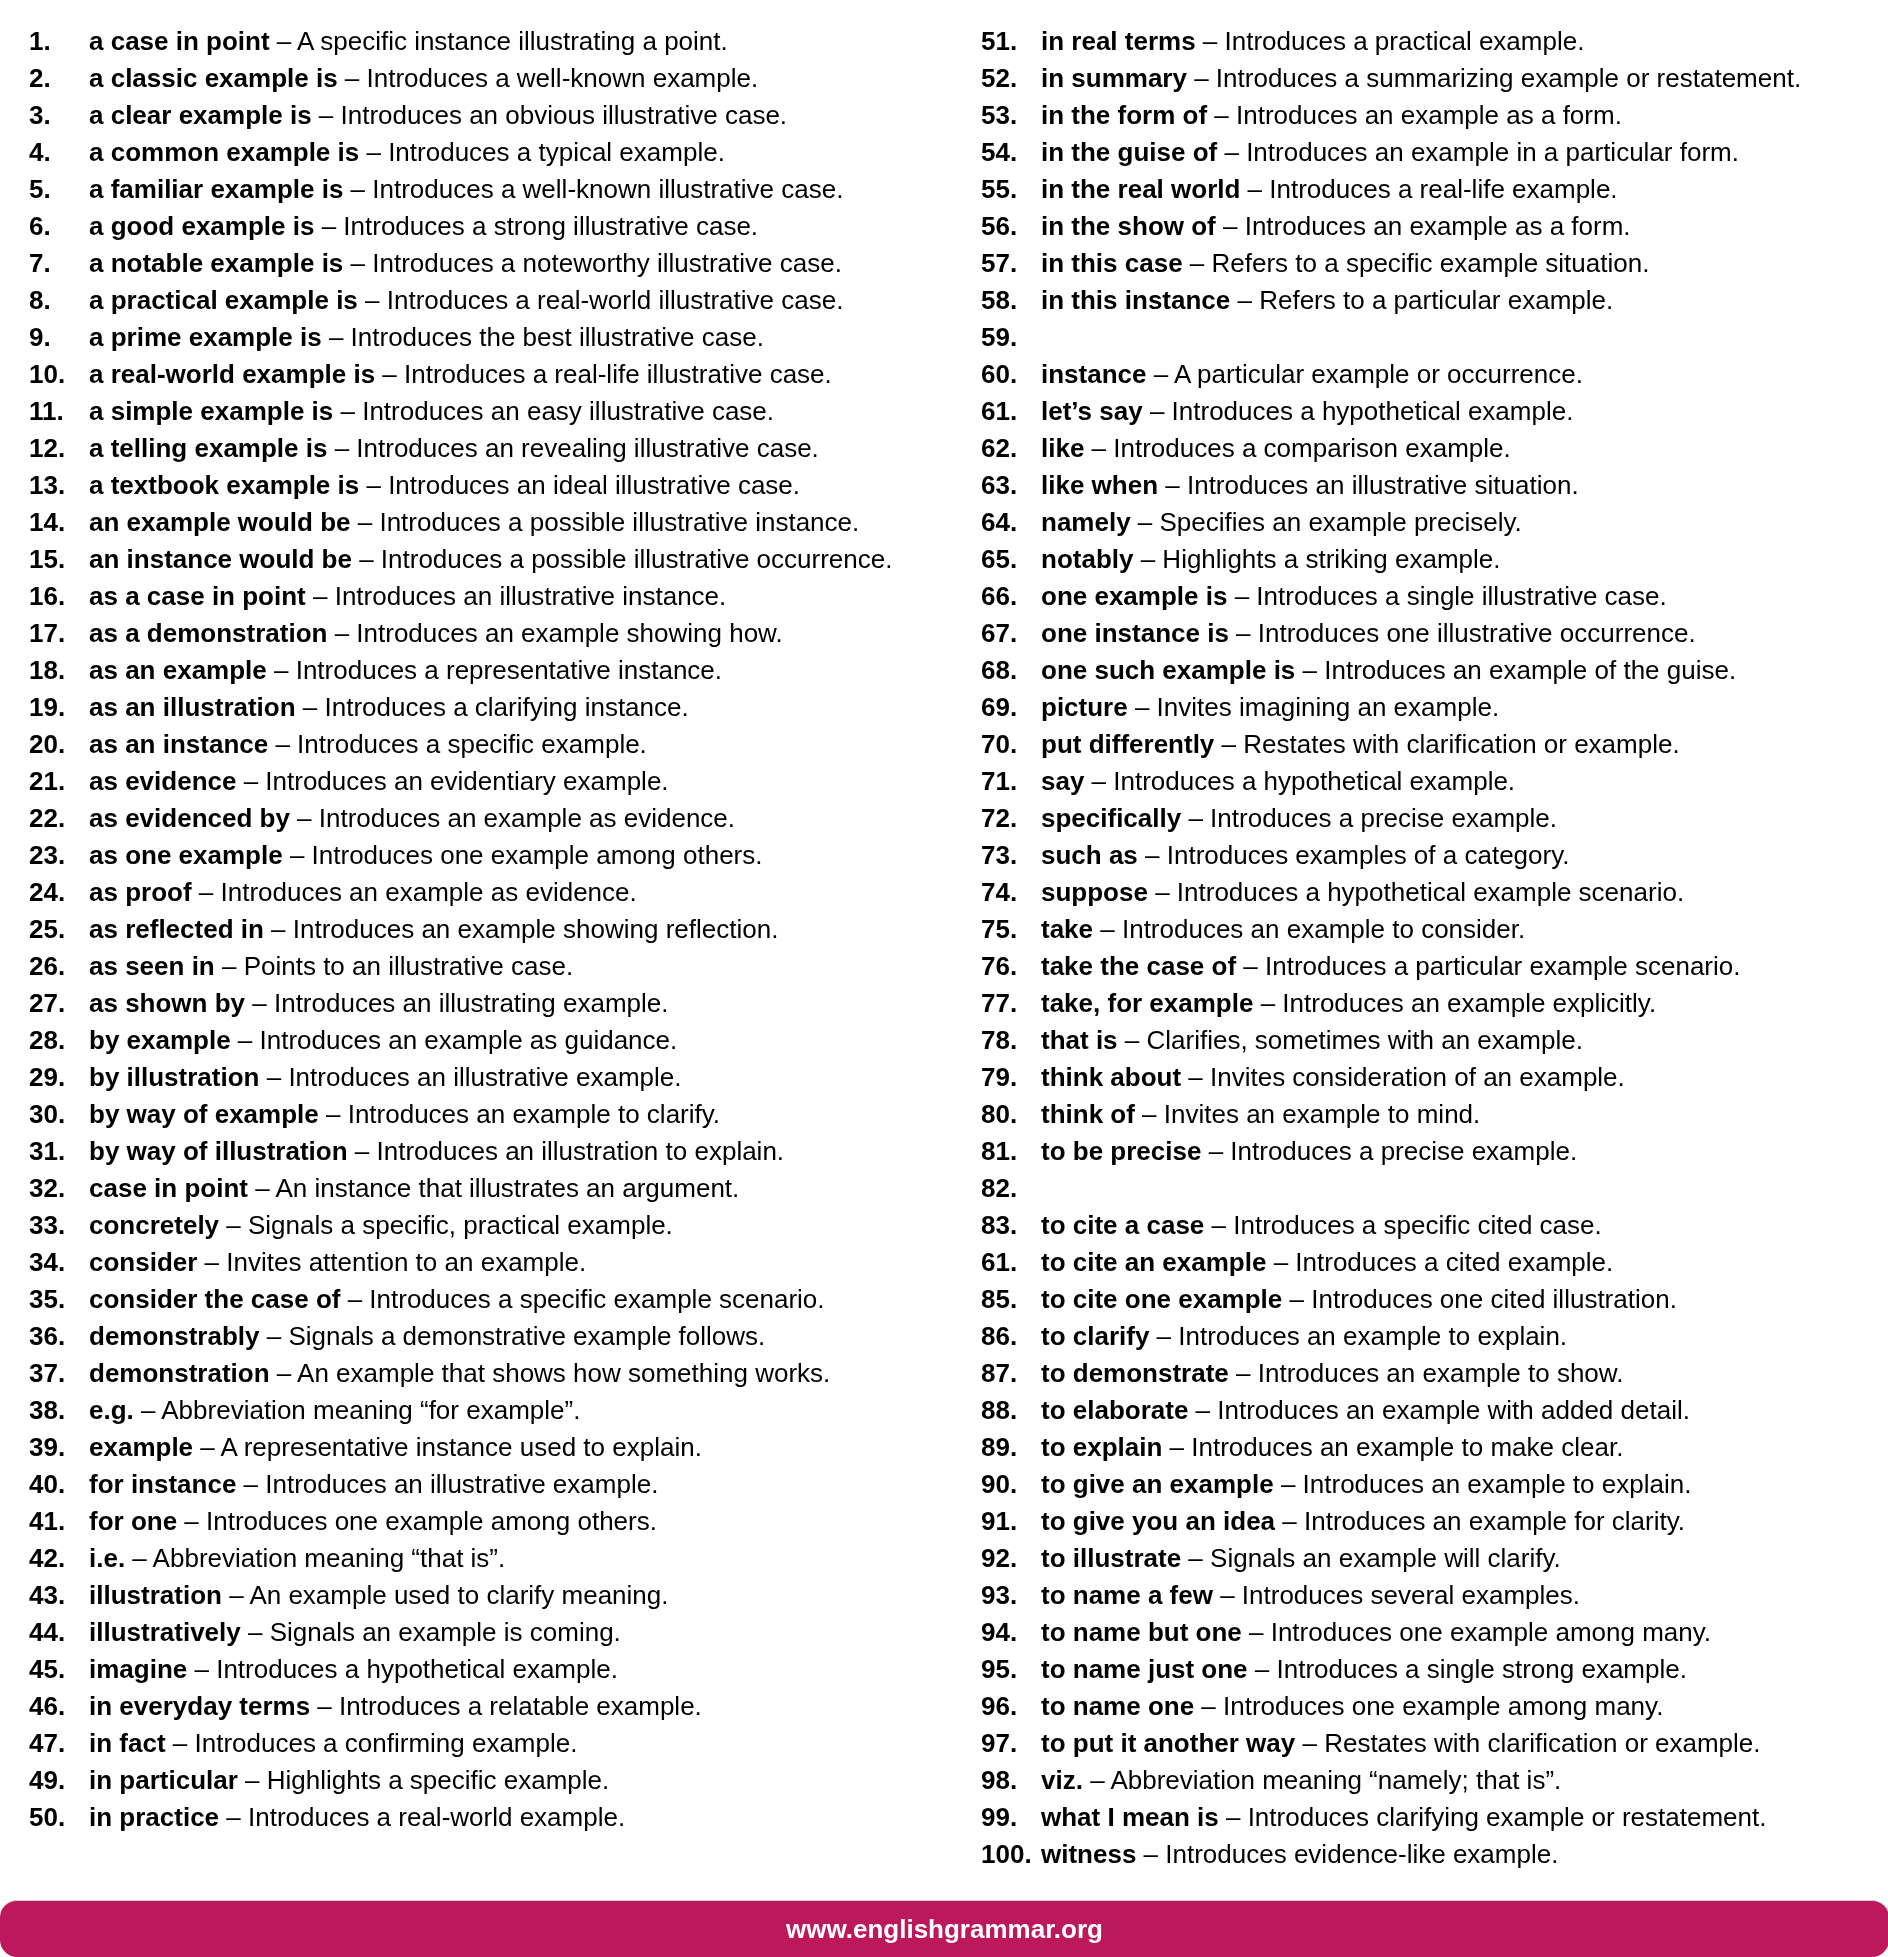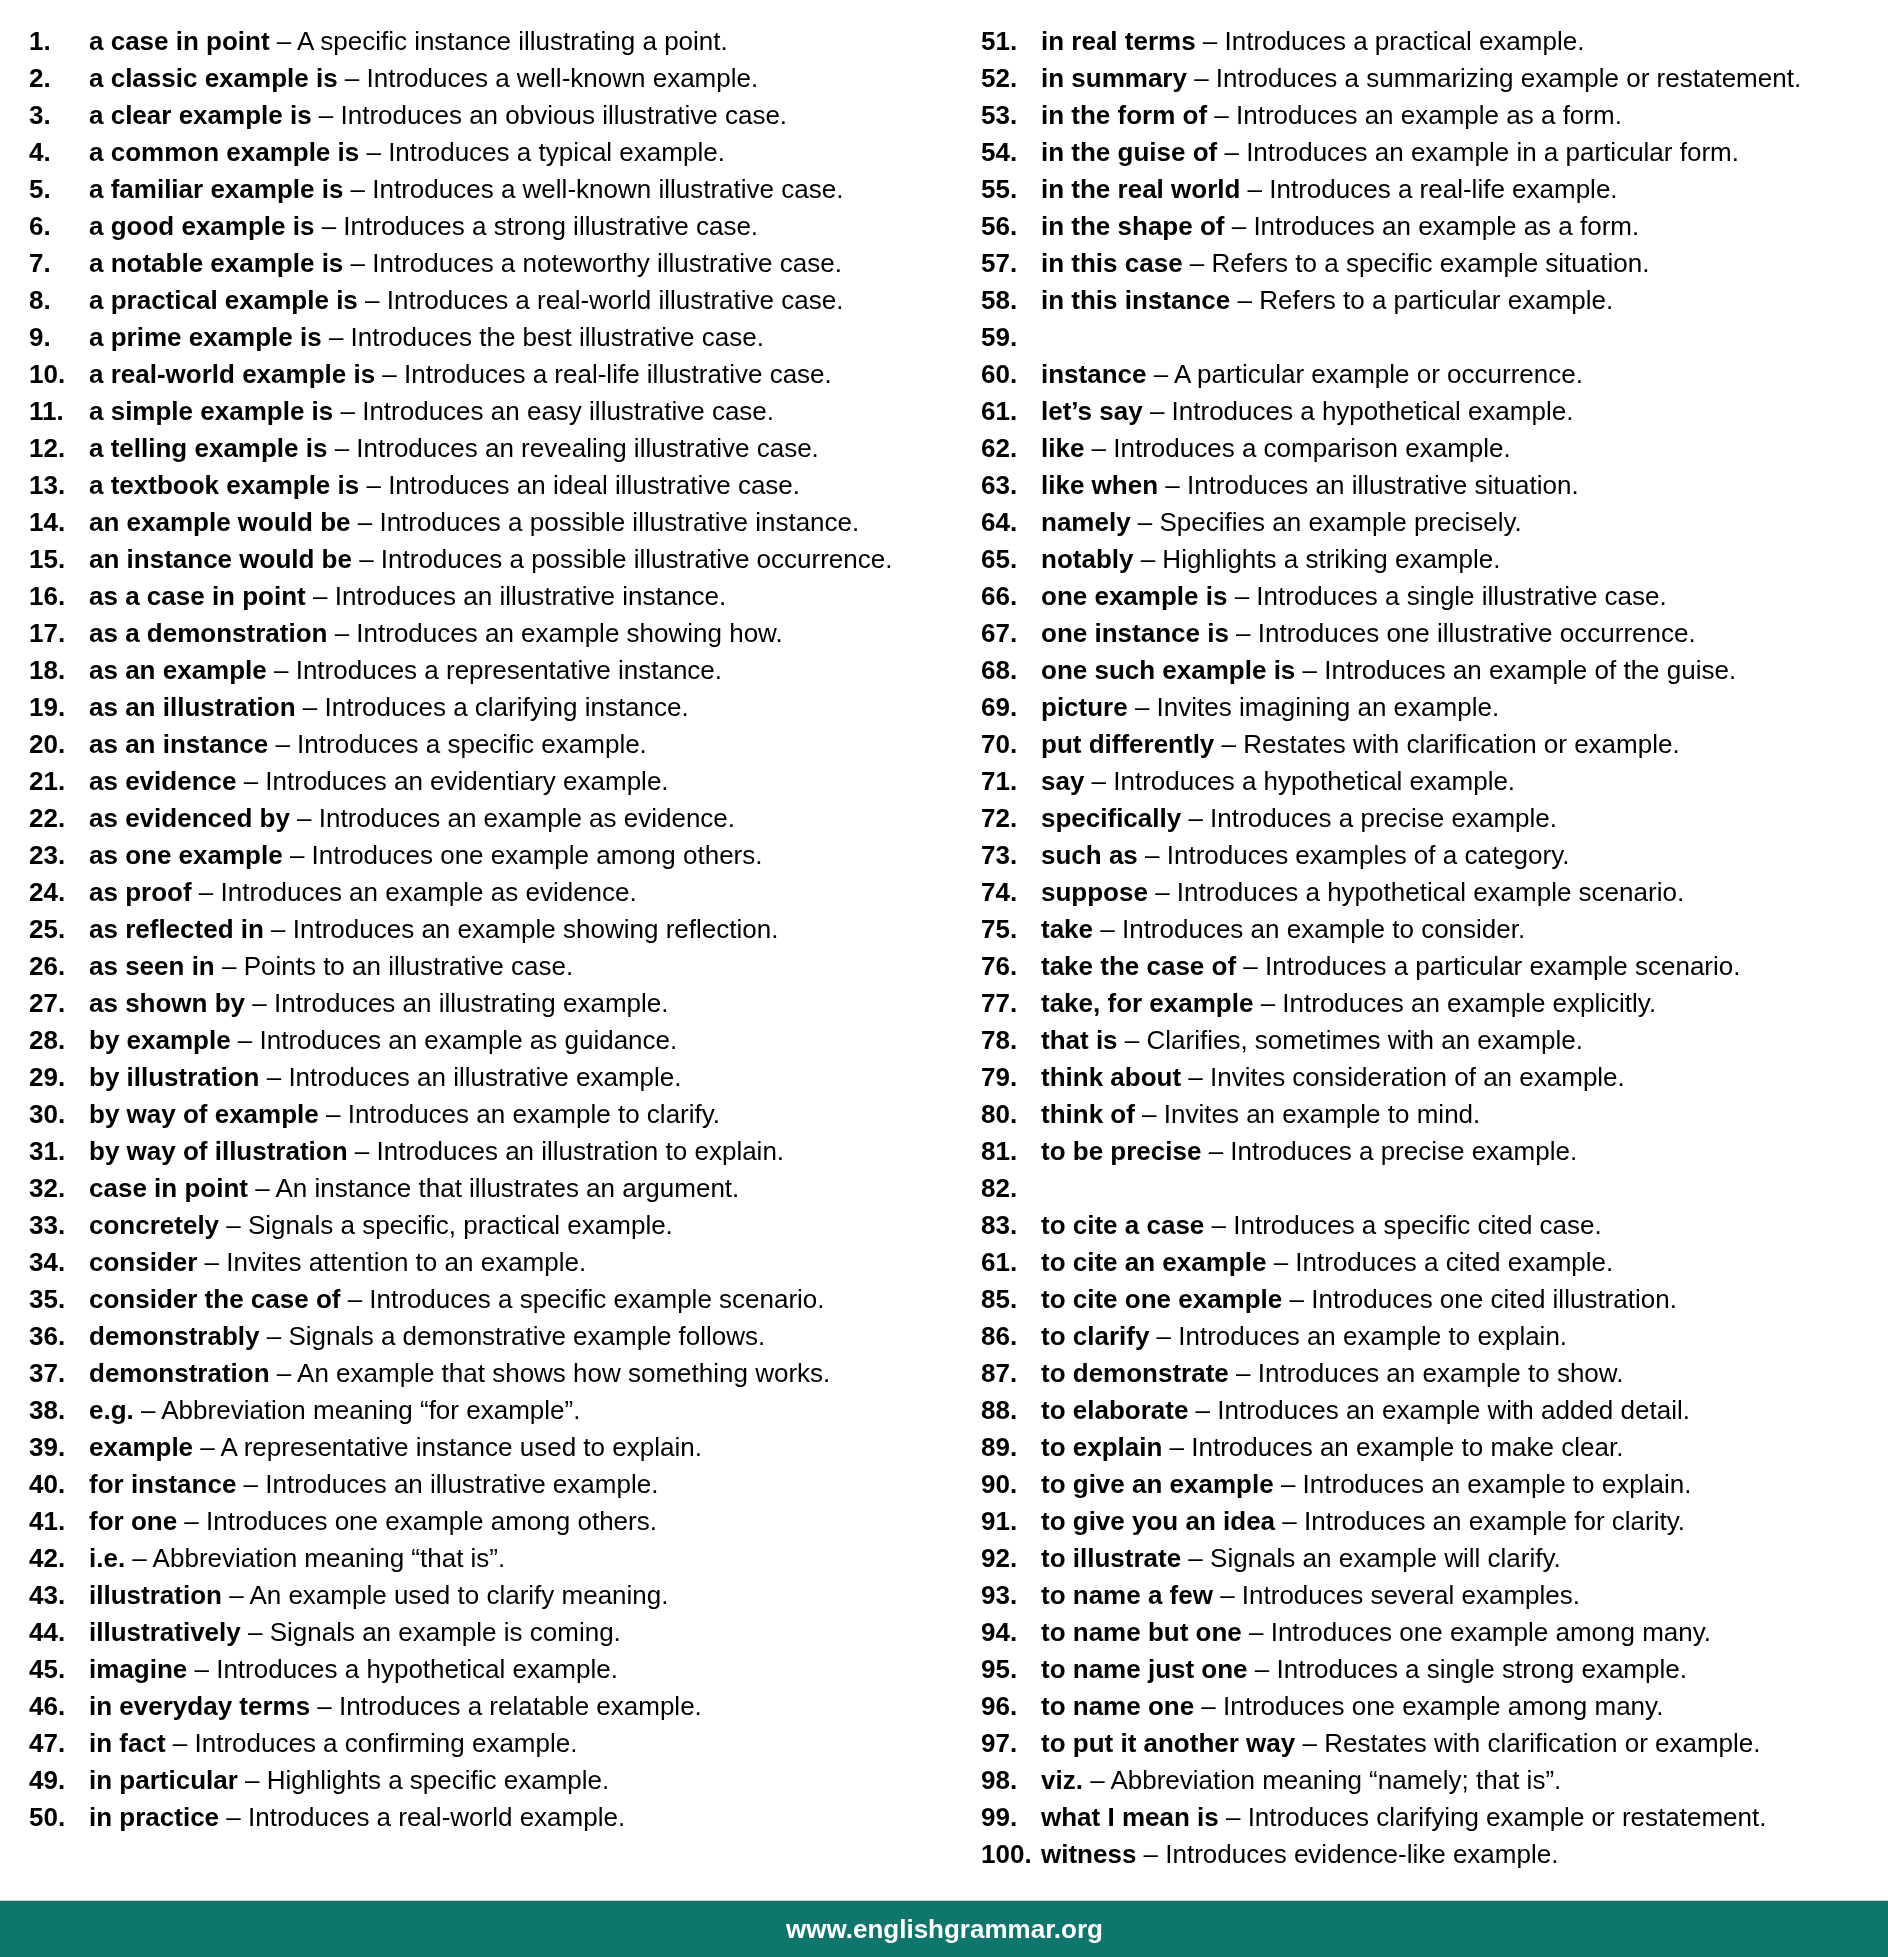--- a/index.html
+++ b/index.html
@@ -278,21 +278,21 @@
         <div class="item">
     <span class="num">54.</span>
     <span class="content"><span class="term">in the guise of</span><span class="desc"> – Introduces an example in a particular form.</span></span>
   </div>
         <div class="item">
     <span class="num">55.</span>
     <span class="content"><span class="term">in the real world</span><span class="desc"> – Introduces a real-life example.</span></span>
   </div>
         <div class="item">
     <span class="num">56.</span>
-    <span class="content"><span class="term">in the shape of</span><span class="desc"> – Introduces an example as a form.</span></span>
+    <span class="content"><span class="term">in the show of</span><span class="desc"> – Introduces an example as a form.</span></span>
   </div>
         <div class="item">
     <span class="num">57.</span>
     <span class="content"><span class="term">in this case</span><span class="desc"> – Refers to a specific example situation.</span></span>
   </div>
         <div class="item">
     <span class="num">58.</span>
     <span class="content"><span class="term">in this instance</span><span class="desc"> – Refers to a particular example.</span></span>
   </div>
         <div class="item">
@@ -456,17 +456,17 @@
         <div class="item">
     <span class="num">99.</span>
     <span class="content"><span class="term">what I mean is</span><span class="desc"> – Introduces clarifying example or restatement.</span></span>
   </div>
         <div class="item">
     <span class="num">100.</span>
     <span class="content"><span class="term">witness</span><span class="desc"> – Introduces evidence-like example.</span></span>
   </div>
       </div>
   </div>
-  <div class="footer" style="background: #0f766e;">
+  <div class="footer" style="background: #be185d; border-radius: 17px;">
     <span class="url" style="color: rgb(255, 255, 255);">www.englishgrammar.org</span>
   </div>
 </div>
 
 
 </body></html>

